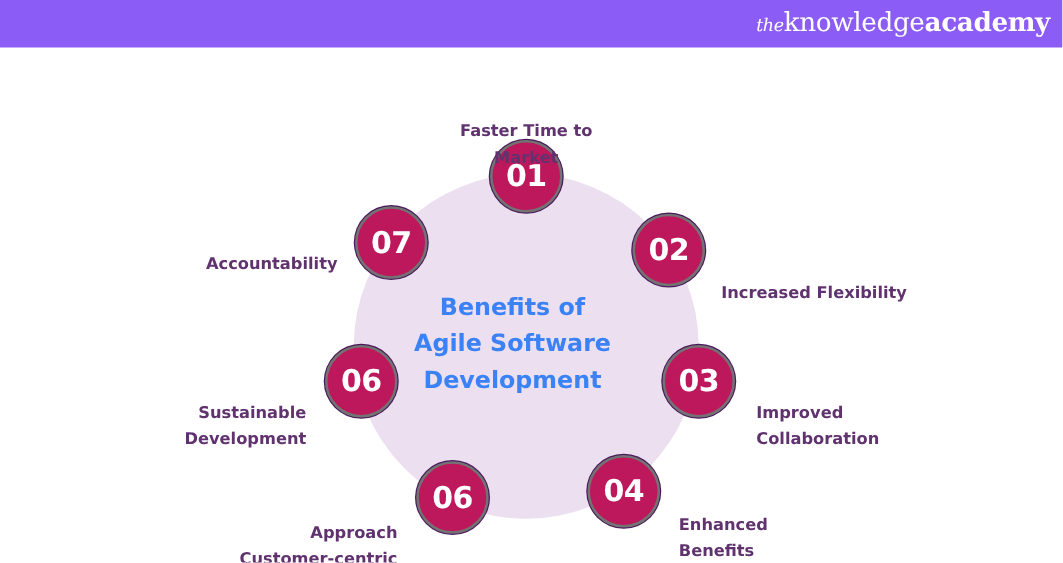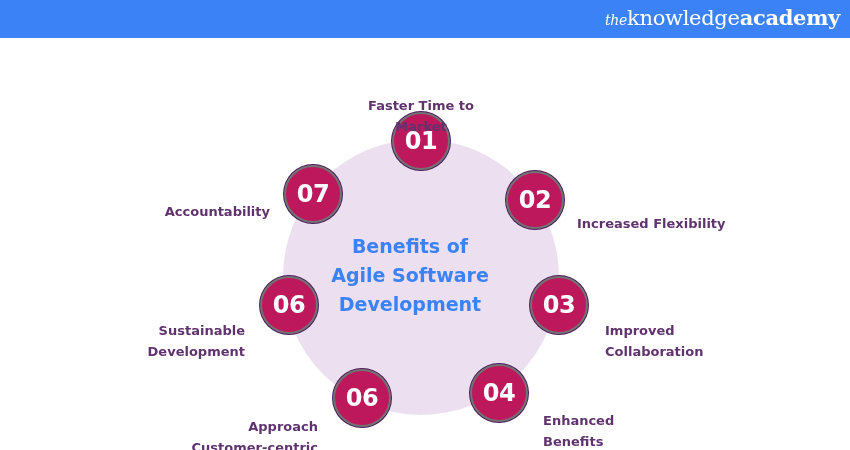--- a/index.html
+++ b/index.html
@@ -1,20 +1,20 @@
 <!DOCTYPE html>
 <html><head>
   <meta charset="utf-8">
   <style>
     * { margin: 0; padding: 0; box-sizing: border-box; }
     html, body { width: 850px; height: 450px; overflow: hidden; background: #ffffff; }
     body { position: relative; font-family: "DejaVu Sans", sans-serif; }
     .header {
       position: absolute; left: 0; top: 0; width: 850px; height: 38px;
-      background: #3b82f6;
+      background: #8b5cf6;
     }
     .logo {
       position: absolute; right: 10px; top: 5px; color: #ffffff;
       font-family: "DejaVu Serif", serif; font-size: 21px; letter-spacing: -0.3px;
       white-space: nowrap;
     }
     .logo .the { font-style: italic; font-size: 14px; }
     .logo .k { font-weight: normal; }
     .logo .a { font-weight: bold; }
     .big-circle {
@@ -57,21 +57,21 @@
   <div>Development</div>
 </div>
 
 <div class="node" style="left:392px; top:112px;">01</div>
 <div class="label center" style="left:345px; top:62px; width:152px;">
   <div>Faster Time to</div>
   <div>Market</div>
 </div>
 
 <div class="node" style="left:506px; top:171px;">02</div>
-<div class="label left" style="left:577px; top:180px;text-align:center;">
+<div class="label left" style="left:577px; top:191px;text-align:center;">
   <div>Increased Flexibility</div>
 </div>
 
 <div class="node" style="left:530px; top:276px;">03</div>
 <div class="label left" style="left:605px; top:287px;">
   <div>Improved</div>
   <div>Collaboration</div>
 </div>
 
 <div class="node" style="left:470px; top:364px;text-align:center;">04</div>

